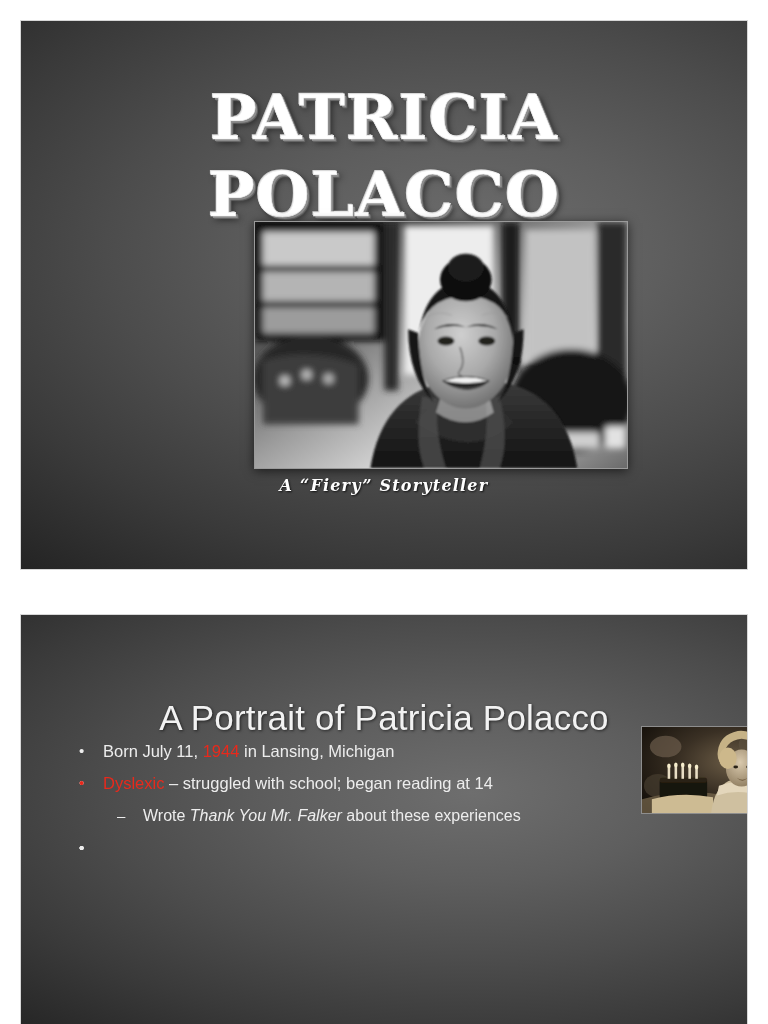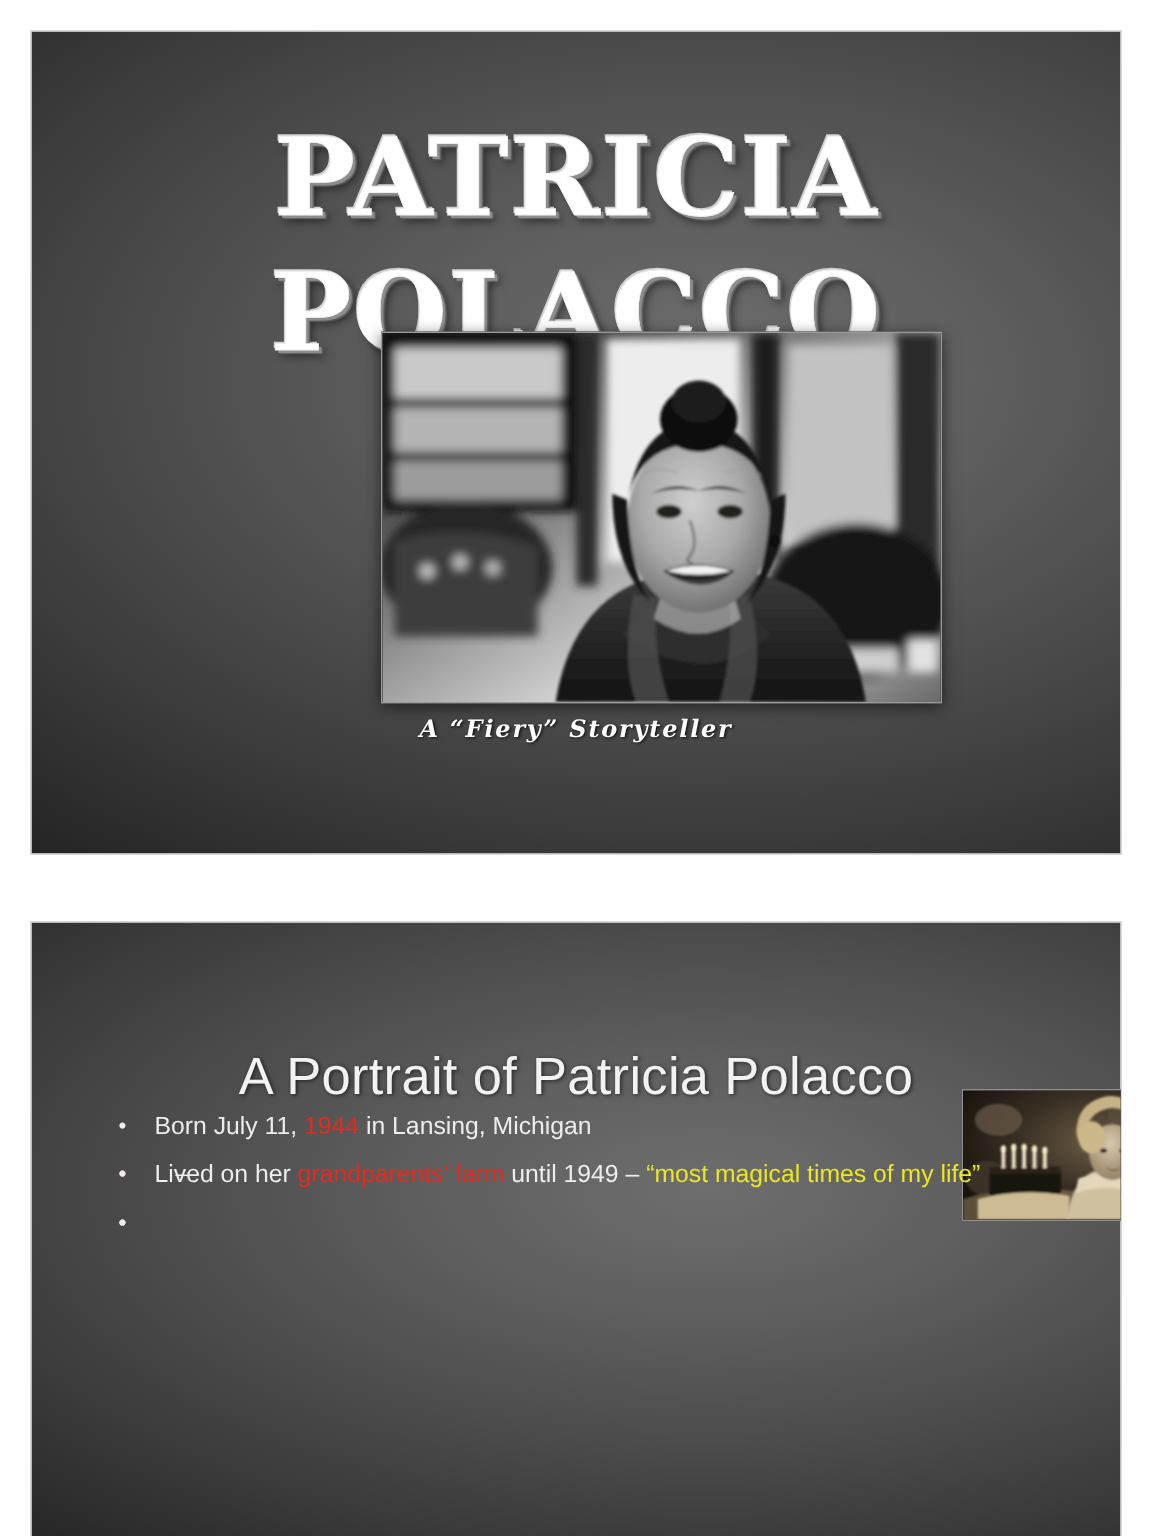--- a/index.html
+++ b/index.html
@@ -39,25 +39,25 @@
   }
 
   #slide-1 { top: 20px;  height: 550px; }
   #slide-2 { top: 614px; height: 424px; border-bottom: none; }
 
   
   .deck-title {
     position: absolute;
     left: 0;
     right: 0;
-    top: 4px;
+    top: 16px;
     text-align: center;
     font-family: "DejaVu Serif", "Liberation Serif", serif;
     font-weight: 700;
-    font-size: 72px;
+    font-size: 62px;
     line-height: 1.25;
     letter-spacing: 1px;
     color: #ffffff;
     text-shadow:
        2px 2px 0 #8d8d8d,
        3px 3px 1px #6a6a6a,
       -1px -1px 0 #cfcfcf,
        4px 4px 6px rgba(0,0,0,.55);
     -webkit-text-stroke: 0.6px #efefef;
     white-space: pre-line;
@@ -311,20 +311,20 @@
           <ellipse cx="95" cy="41" rx="2.4" ry="1.5" fill="#2b2216"></ellipse>
           <ellipse cx="108" cy="41" rx="2.4" ry="1.5" fill="#2b2216"></ellipse>
           <path d="M96 52 q6 4 11 0 q-5 6 -11 0 z" fill="#6e5a3e"></path>
         </g>
       </svg>
     </figure>
 
     <div class="bullets" id="bullets-root">
         <div class="bullet narrow"><span class="marker">•</span><span class="txt"><span>Born July 11, </span><span class="red">1944</span><span> in Lansing, Michigan</span></span></div>
         <div class="bullet narrow"><span class="marker">•</span></div>
-        <div class="bullet red-marker narrow"><span class="marker">•</span></div>
-        <div class="bullet sub narrow"><span class="marker">–</span></div>
-        <div class="bullet"><span class="marker">•</span><span class="txt"><span>Lived on her </span><span class="red">grandparents’ farm</span><span> until 1949 – </span><span class="yellow">“most magical times of my life”</span></span></div>
+        <div class="bullet red-marker narrow"><span class="marker">•</span><span class="txt"><span class="red">Dyslexic</span><span> – struggled with school; began reading at 14</span></span></div>
+        <div class="bullet sub narrow"><span class="marker">–</span><span class="txt"><span>Wrote </span><span class="ital">Thank You Mr. Falker</span><span> about these experiences</span></span></div>
+        <div class="bullet"><span class="marker">•</span></div>
         <div class="bullet"><span class="marker">•</span></div>
         <div class="bullet"><span class="marker">•</span></div>
       </div>
   </section>
 </div>
 
 </body></html>

